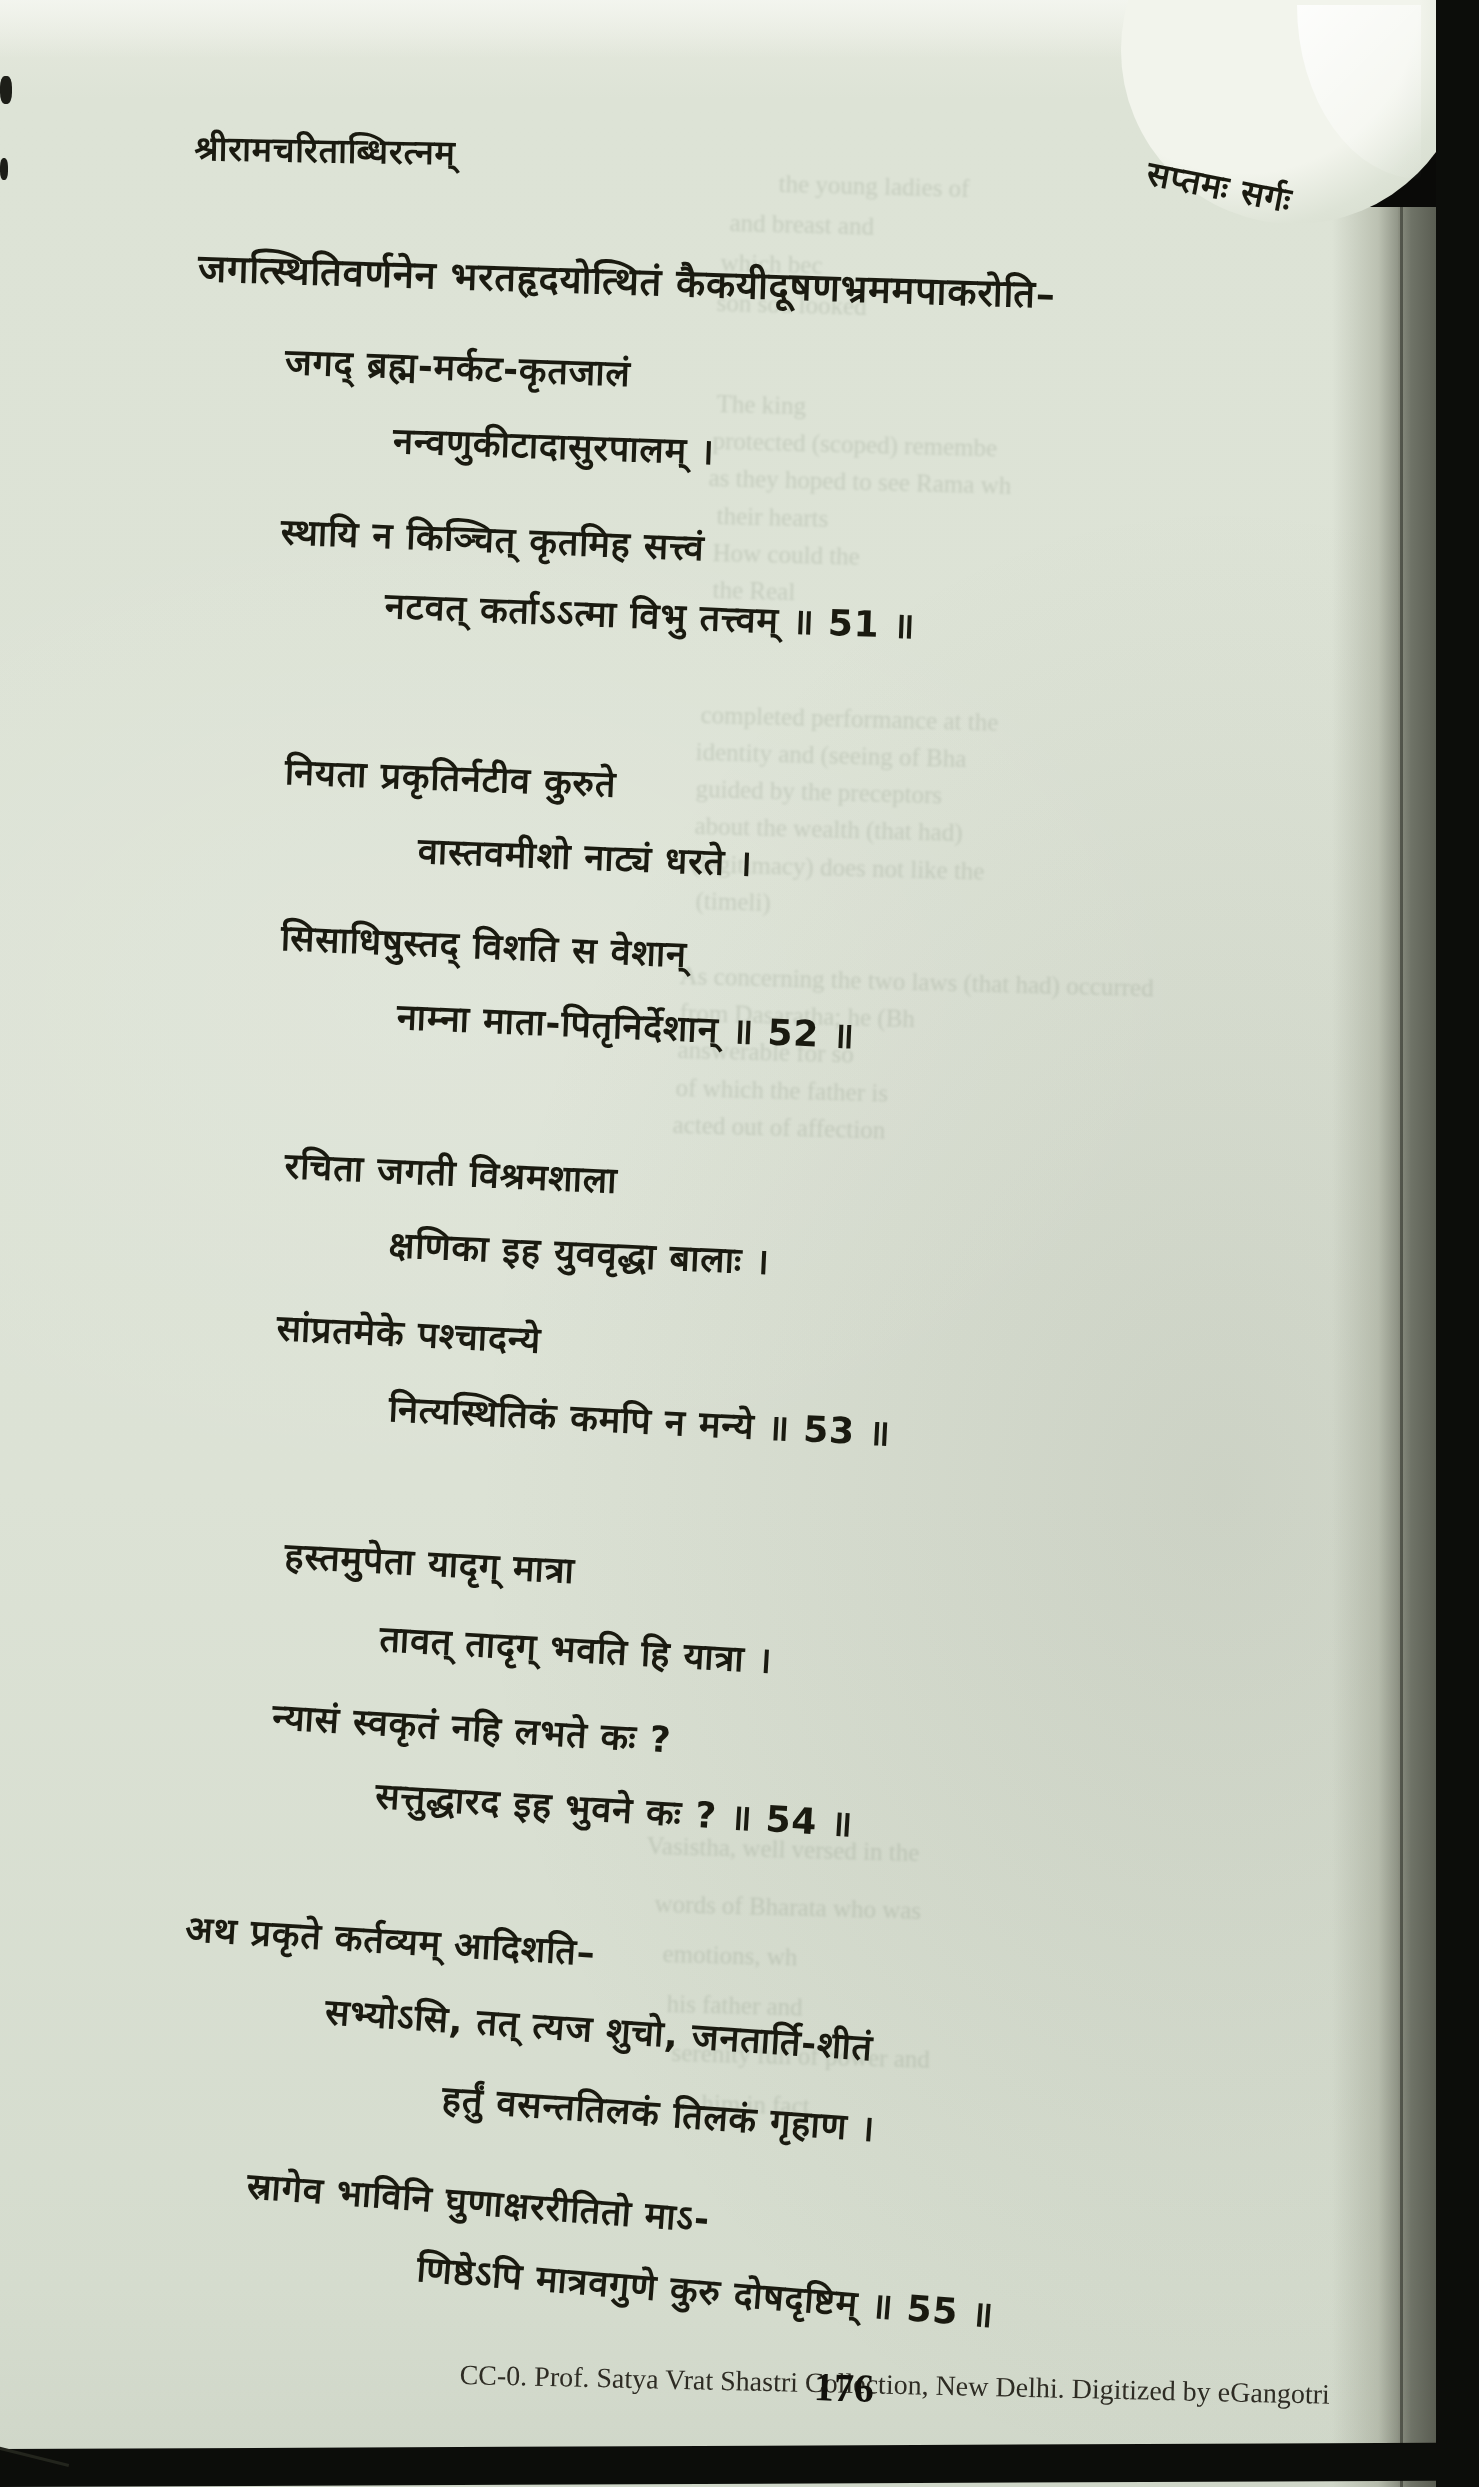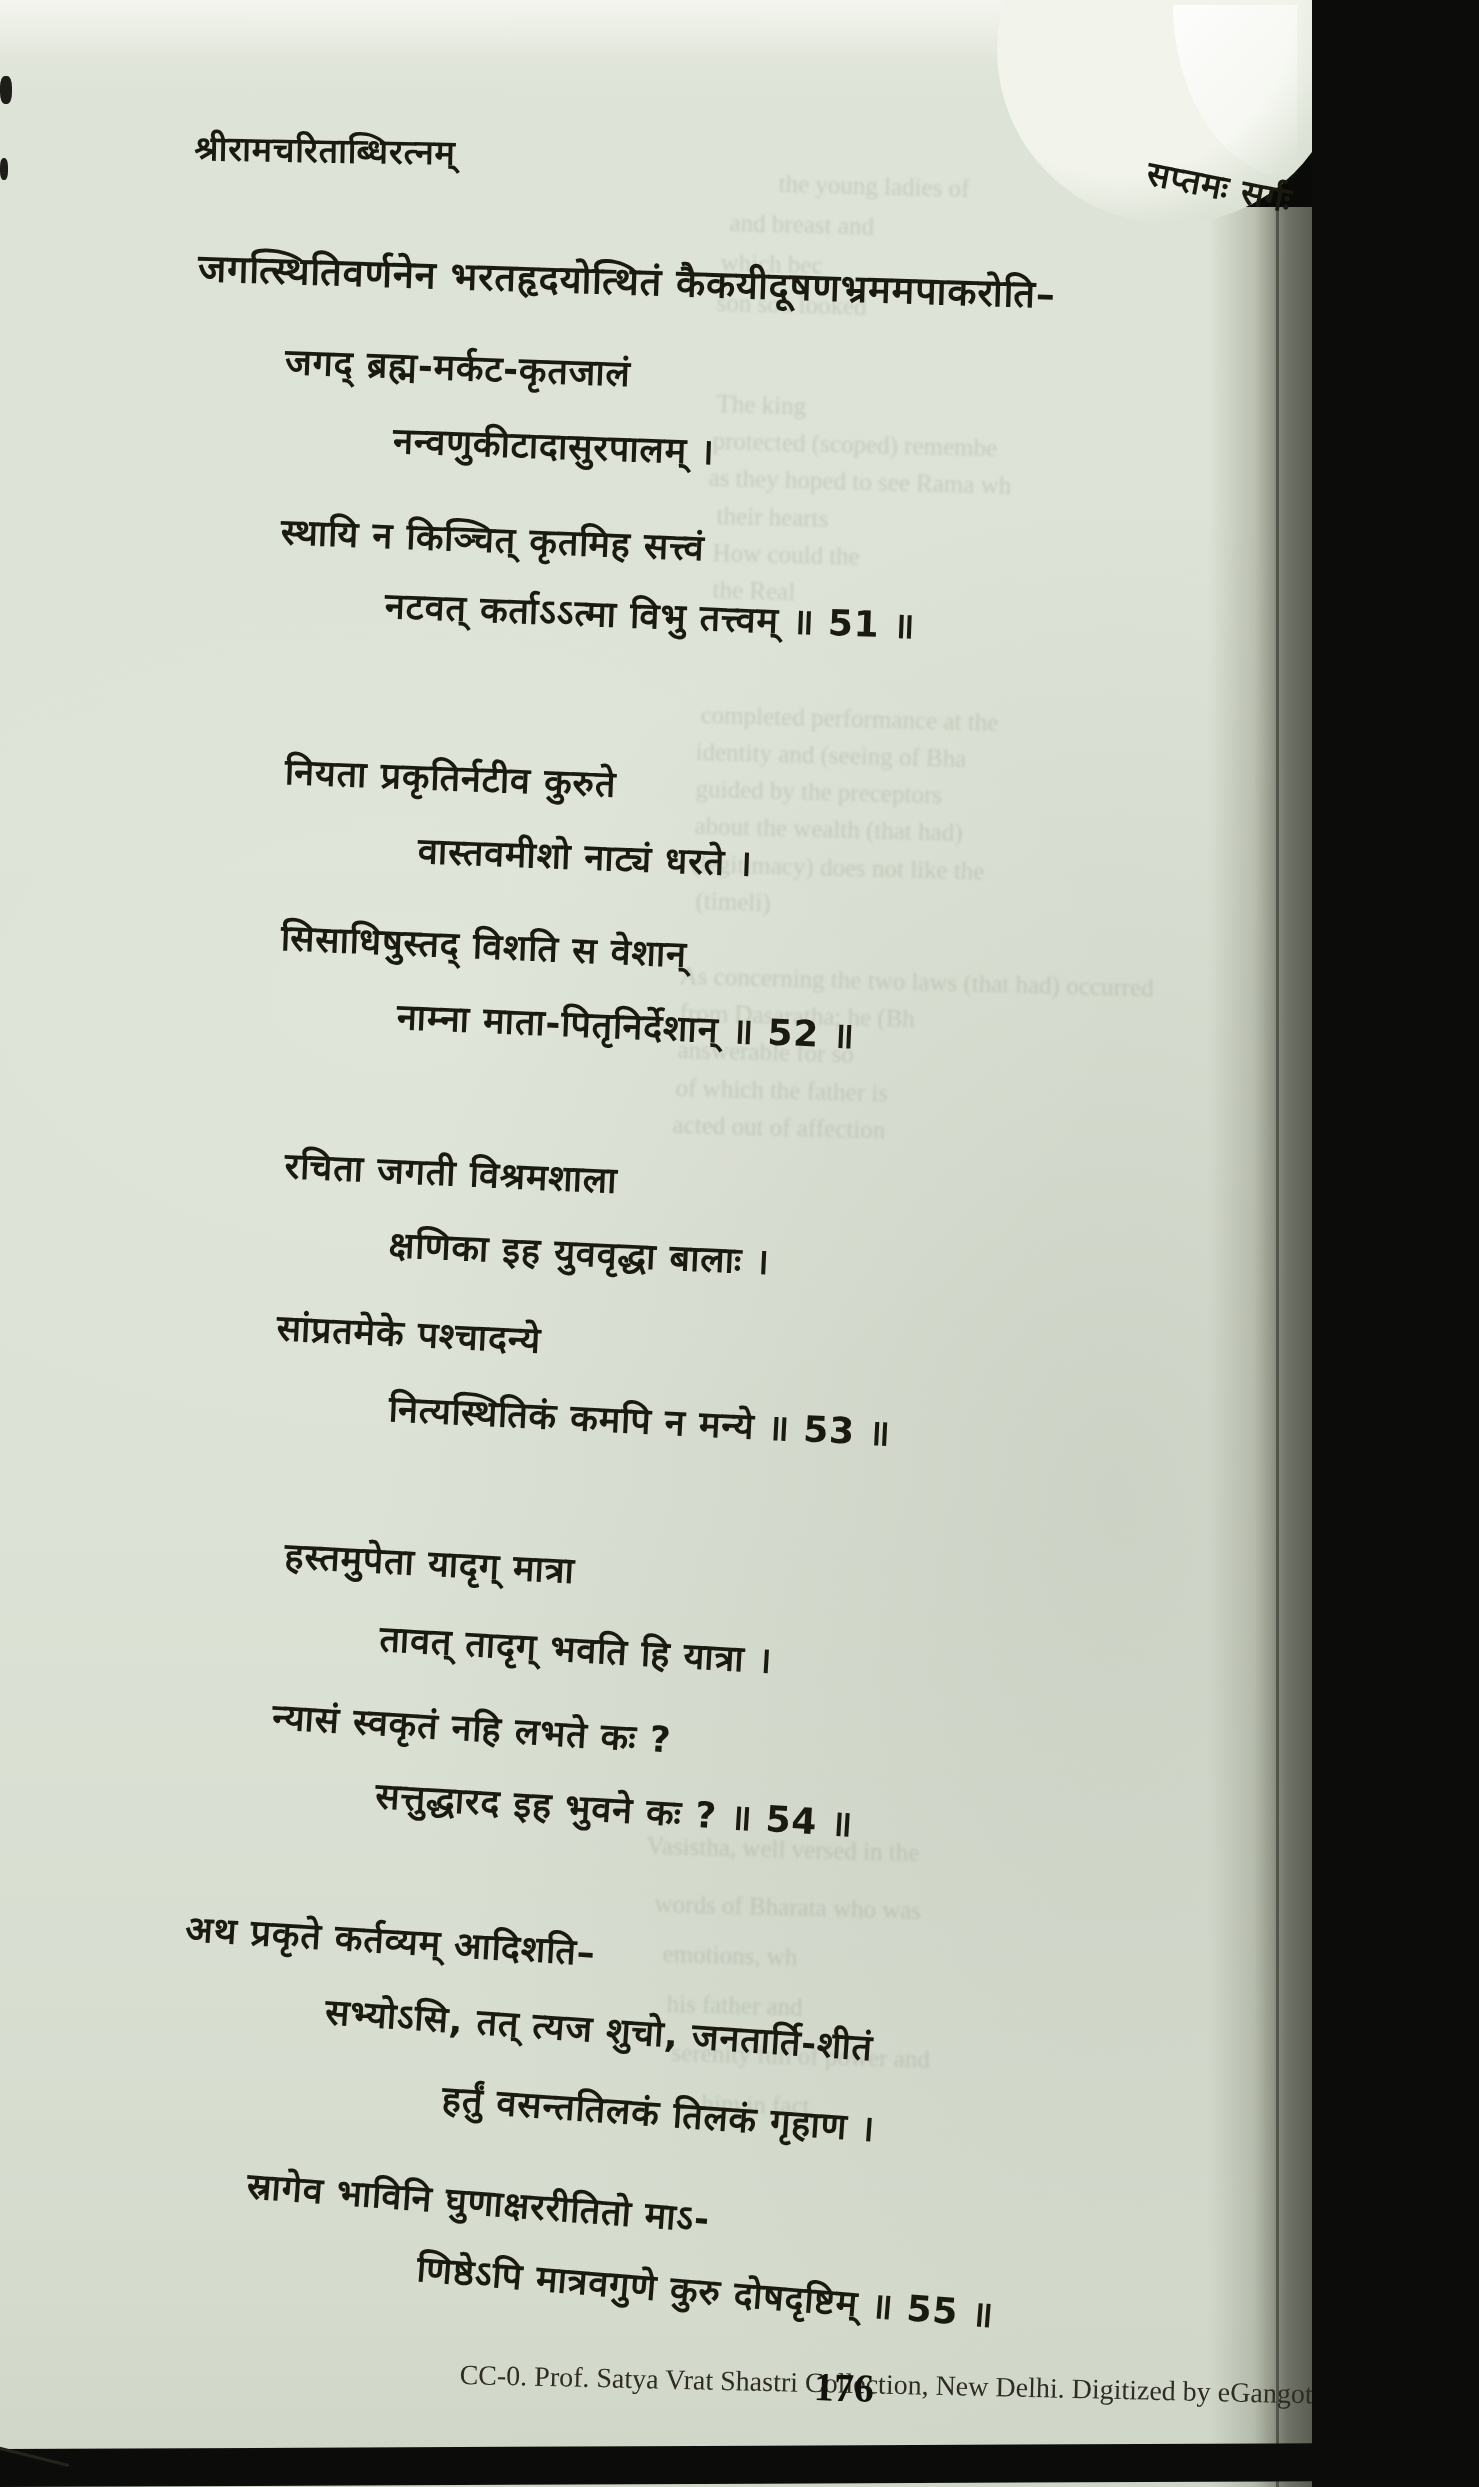--- a/index.html
+++ b/index.html
@@ -1,17 +1,17 @@
 <!DOCTYPE html>
 <html style="font-size:13.3px"><head>
 <meta charset="utf-8">
 <style>
   html,body{margin:0;padding:0;background:#0c0d0a;}
   #scan{
-    position:relative;width:1312px;height:2487px;overflow:hidden;
+    position:relative;width:1436px;height:2487px;overflow:hidden;
     background:
       radial-gradient(1161px 746px at 30% 40%, rgba(255,255,255,0.10), rgba(0,0,0,0) 70%),
       radial-gradient(995px 1326px at 85% 60%, rgba(90,95,80,0.12), rgba(0,0,0,0) 75%),
       linear-gradient(180deg,#e7eadf 0%, #dde3d6 4%, #dce2d5 60%, #d5dcce 92%, #cfd6c8 100%);
     font-family:"DejaVu Sans",sans-serif;
   }
   
   .top-band{position:absolute;left:0;top:0;width:1480px;height:58px;
     background:linear-gradient(180deg,rgba(244,246,240,0.9),rgba(244,246,240,0));}
   

